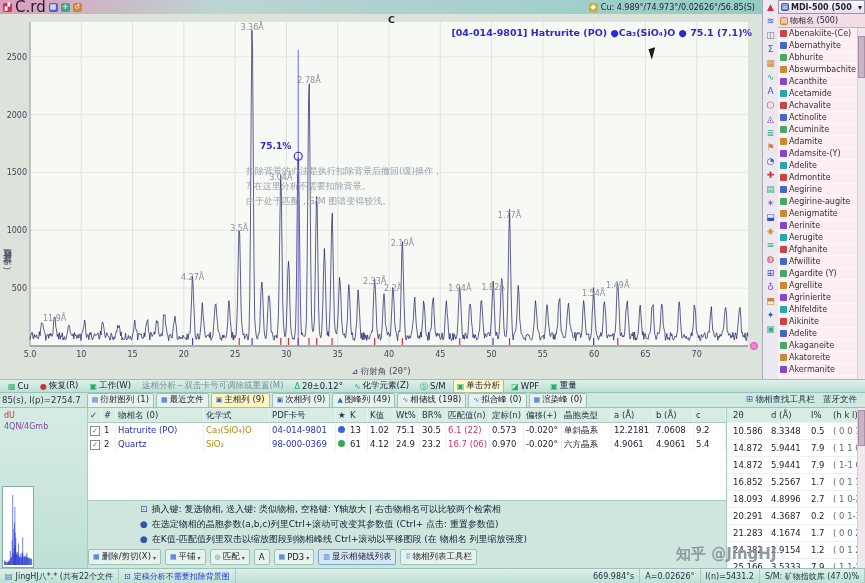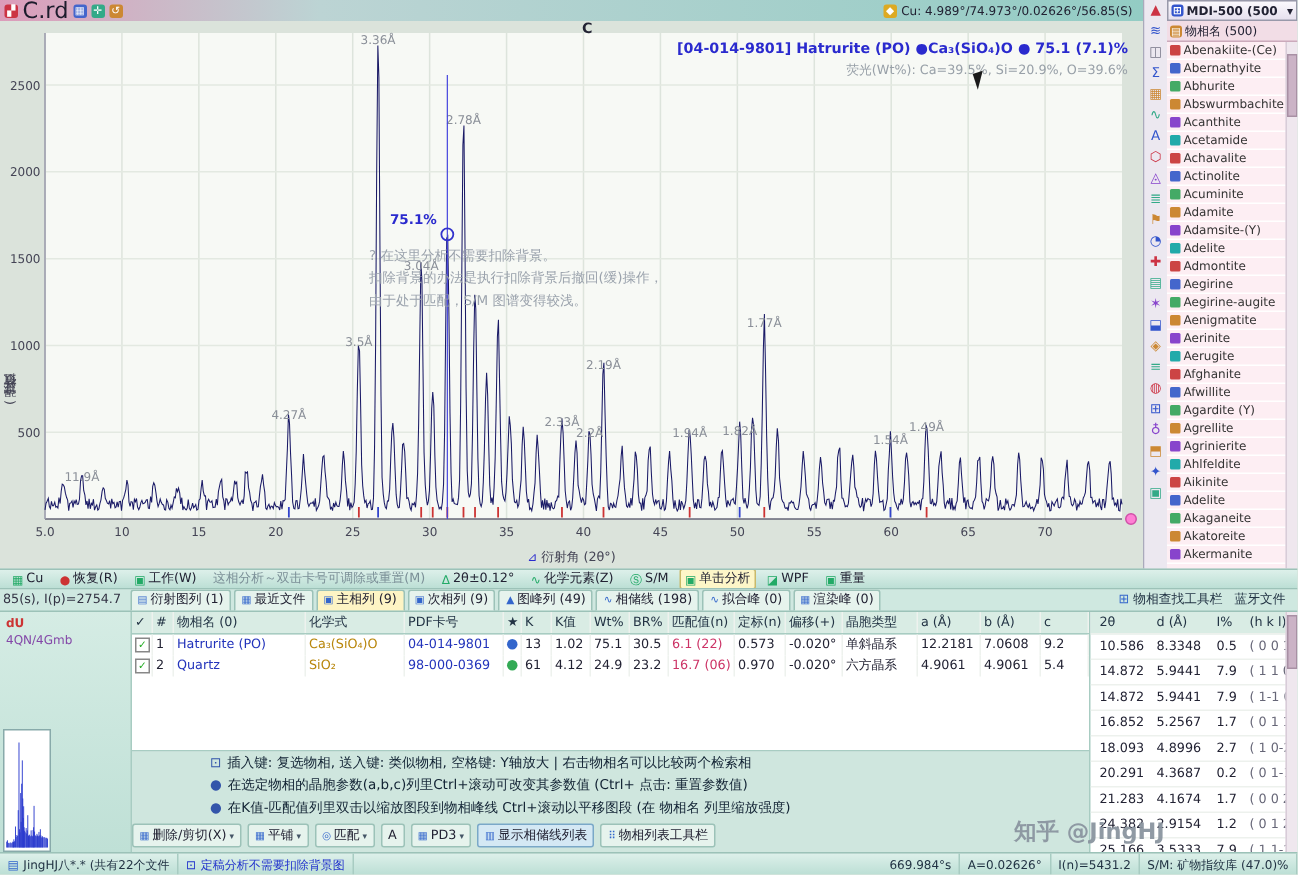--- a/index.html
+++ b/index.html
@@ -30,21 +30,21 @@
 .tb.muted{color:#7b8f97}
 .tb .g{font-size:8px;color:#2a6}
 #tabs{left:0;top:393px;width:865px;height:15px;background:#cfe8e0;border-bottom:1px solid #9cc2b8;display:flex;align-items:center;gap:2px;padding:0 2px;box-sizing:border-box;font-size:8.5px;white-space:nowrap;overflow:hidden}
 #tabs-status{color:#334;margin-right:4px;max-width:82px;overflow:hidden;flex:none}
 .tab{display:flex;align-items:center;gap:2px;height:13px;padding:0 4px;border:1px solid #9cc2b8;background:#e6f3ed;border-radius:2px 2px 0 0}
 .tab.active{background:#fdf4c4}
 .tab .g{font-size:7px;color:#36c}
 #tabs-right{margin-left:auto;display:flex;gap:8px;align-items:flex-end;padding-right:6px;color:#234}
 
 #dock{left:0;top:408px;width:88px;height:160px;background:linear-gradient(#d5ece4,#bfe0d6);border-right:1px solid #a8ccc2;box-sizing:border-box}
-#dock .d1{color:#c33;font-weight:bold;font-size:8px;padding:3px 0 0 4px}
+#dock .d1{color:#c33;font-weight:normal;font-size:8px;padding:3px 0 0 4px}
 #dock .d2{color:#8448a8;font-size:8px;padding:2px 0 0 4px}
 #mini{position:absolute;left:2px;top:78px;width:30px;height:80px;background:#fff;border:1px solid #8aa}
 #ptable{left:88px;top:408px;width:638px;height:92px;background:#fff;border-bottom:1px solid #a8ccc2;overflow:hidden}
 .pt-row{display:grid;grid-template-columns:14px 14px 88px 66px 66px 12px 20px 26px 26px 26px 44px 34px 38px 50px 42px 40px 1fr;height:14px;line-height:14px;font-size:8.5px;white-space:nowrap}
 .pt-head{background:#d9ece4;color:#234;border-bottom:1px solid #a8ccc2}
 .pt-row>div{overflow:hidden;padding-left:2px;border-right:1px solid #eef2ee}
 .c-blue{color:#2233bb}.c-oran{color:#b8860b}.c-red{color:#cc3366}.c-gray{color:#667}
 .cb{display:inline-block;width:8px;height:8px;border:1px solid #888;background:#fff;color:#2a2;font-size:7px;line-height:8px;text-align:center;margin-top:2px}
 .dot{display:inline-block;width:7px;height:7px;border-radius:50%;margin-top:3px}
 #hkl{left:726px;top:408px;width:139px;height:160px;background:#fff;border-left:1px solid #a8ccc2;overflow:hidden;box-sizing:border-box}
@@ -172,25 +172,24 @@
       <text x="593.63" y="281.7142857142857" text-anchor="middle" fill="#8a8f98" font-size="8">1.54Å</text>
       <text x="617.7342857142856" y="273.6142857142857" text-anchor="middle" fill="#8a8f98" font-size="8">1.49Å</text>
       <line x1="298.2242857142857" y1="36" x2="298.2242857142857" y2="332" stroke="#4444dd" stroke-width="0.8"></line>
       <circle cx="298.2242857142857" cy="142.22857142857143" r="4" fill="none" stroke="#3333cc" stroke-width="1.2"></circle>
       <text x="291.2242857142857" y="135.22857142857143" text-anchor="end" fill="#2a2ace" font-size="9" font-weight="bold">75.1%</text>
       <circle cx="754" cy="332" r="3.5" fill="#ff7fd4" stroke="#d050a8"></circle>
     </svg>
   <div id="clabel">C</div>
   <div id="anno">
     <div class="l1">[04-014-9801] Hatrurite (PO) ●Ca₃(SiO₄)O ● 75.1 (7.1)%</div>
-    <div class="l2">荧光(Wt%): Ca=39.5%, Si=20.9%, O=39.6%</div>
   </div>
   <div id="tooltip">
+    <div>扣除背景的办法是执行扣除背景后撤回(缓)操作，</div>
     <div>? 在这里分析不需要扣除背景。</div>
-    <div>扣除背景的办法是执行扣除背景后撤回(缓)操作，</div>
     <div>由于处于匹配，S/M 图谱变得较浅。</div>
   </div>
   <div id="ylab">强度(计数值)</div>
   <div id="xlab"><span class="tri">⊿ </span><span>衍射角 (2θ°)</span></div>
   <div id="cursor"></div>
 </div>
 
 <div id="rpanel" class="abs">
   <div id="strip">
       <div class="si" style="color: rgb(204, 51, 68);">▲</div>

